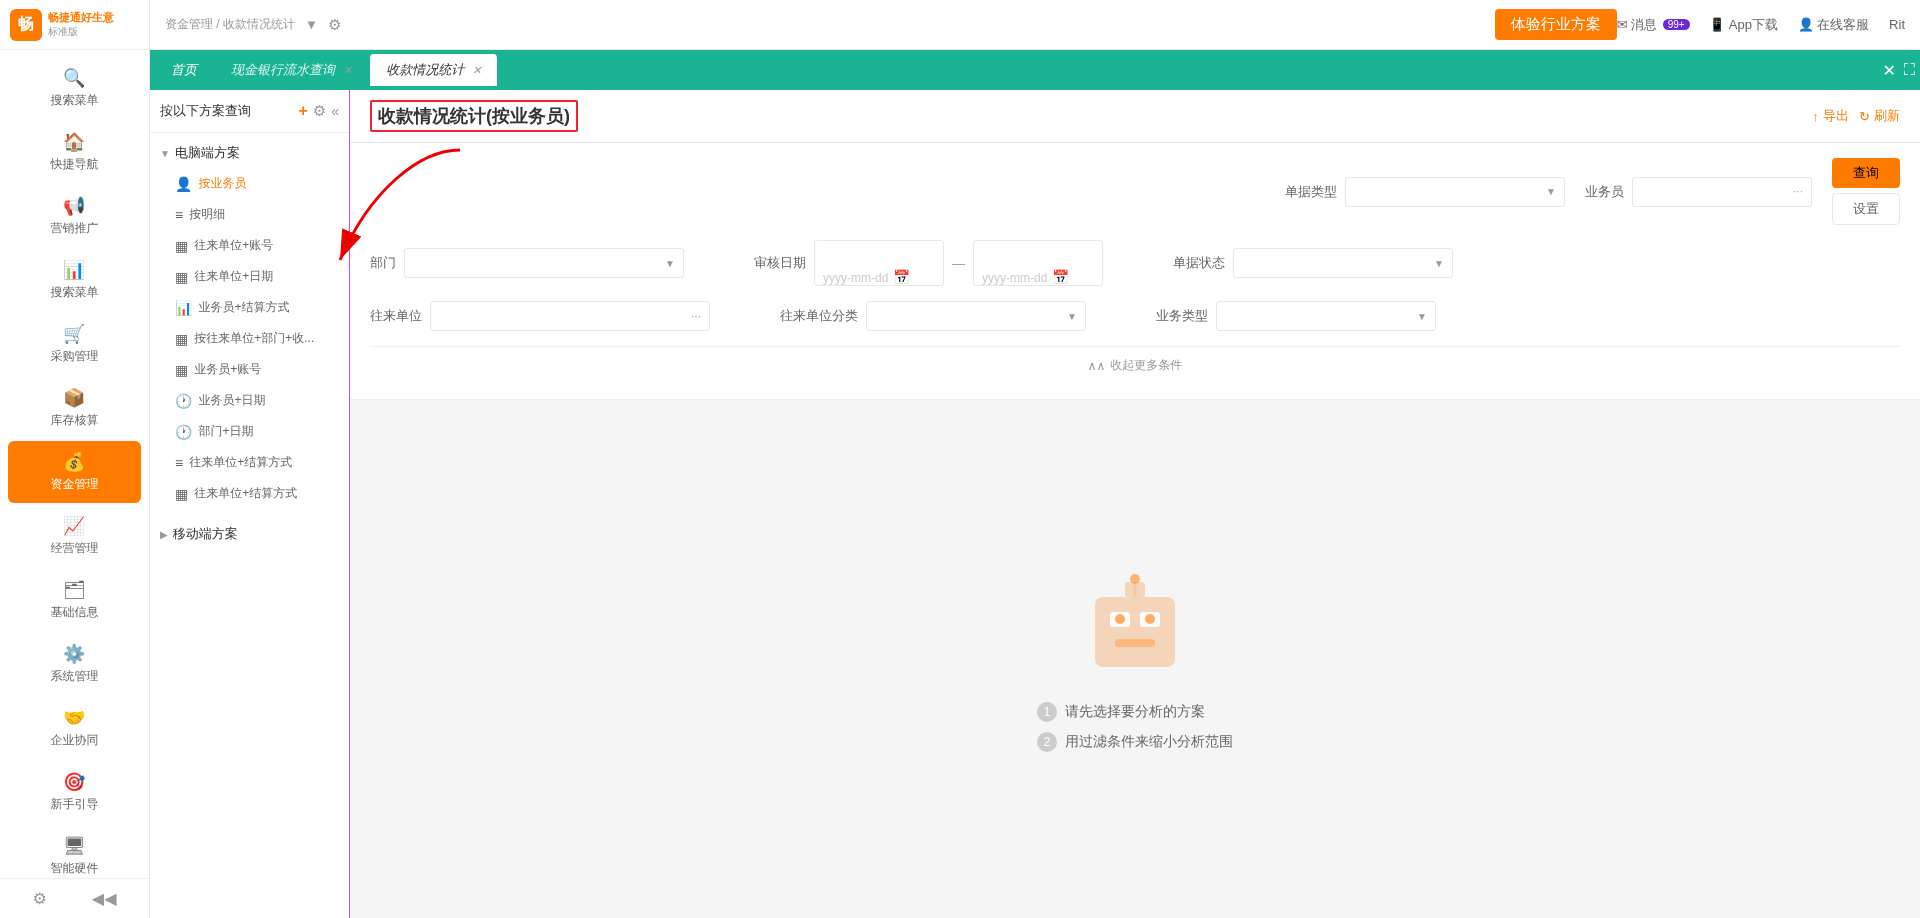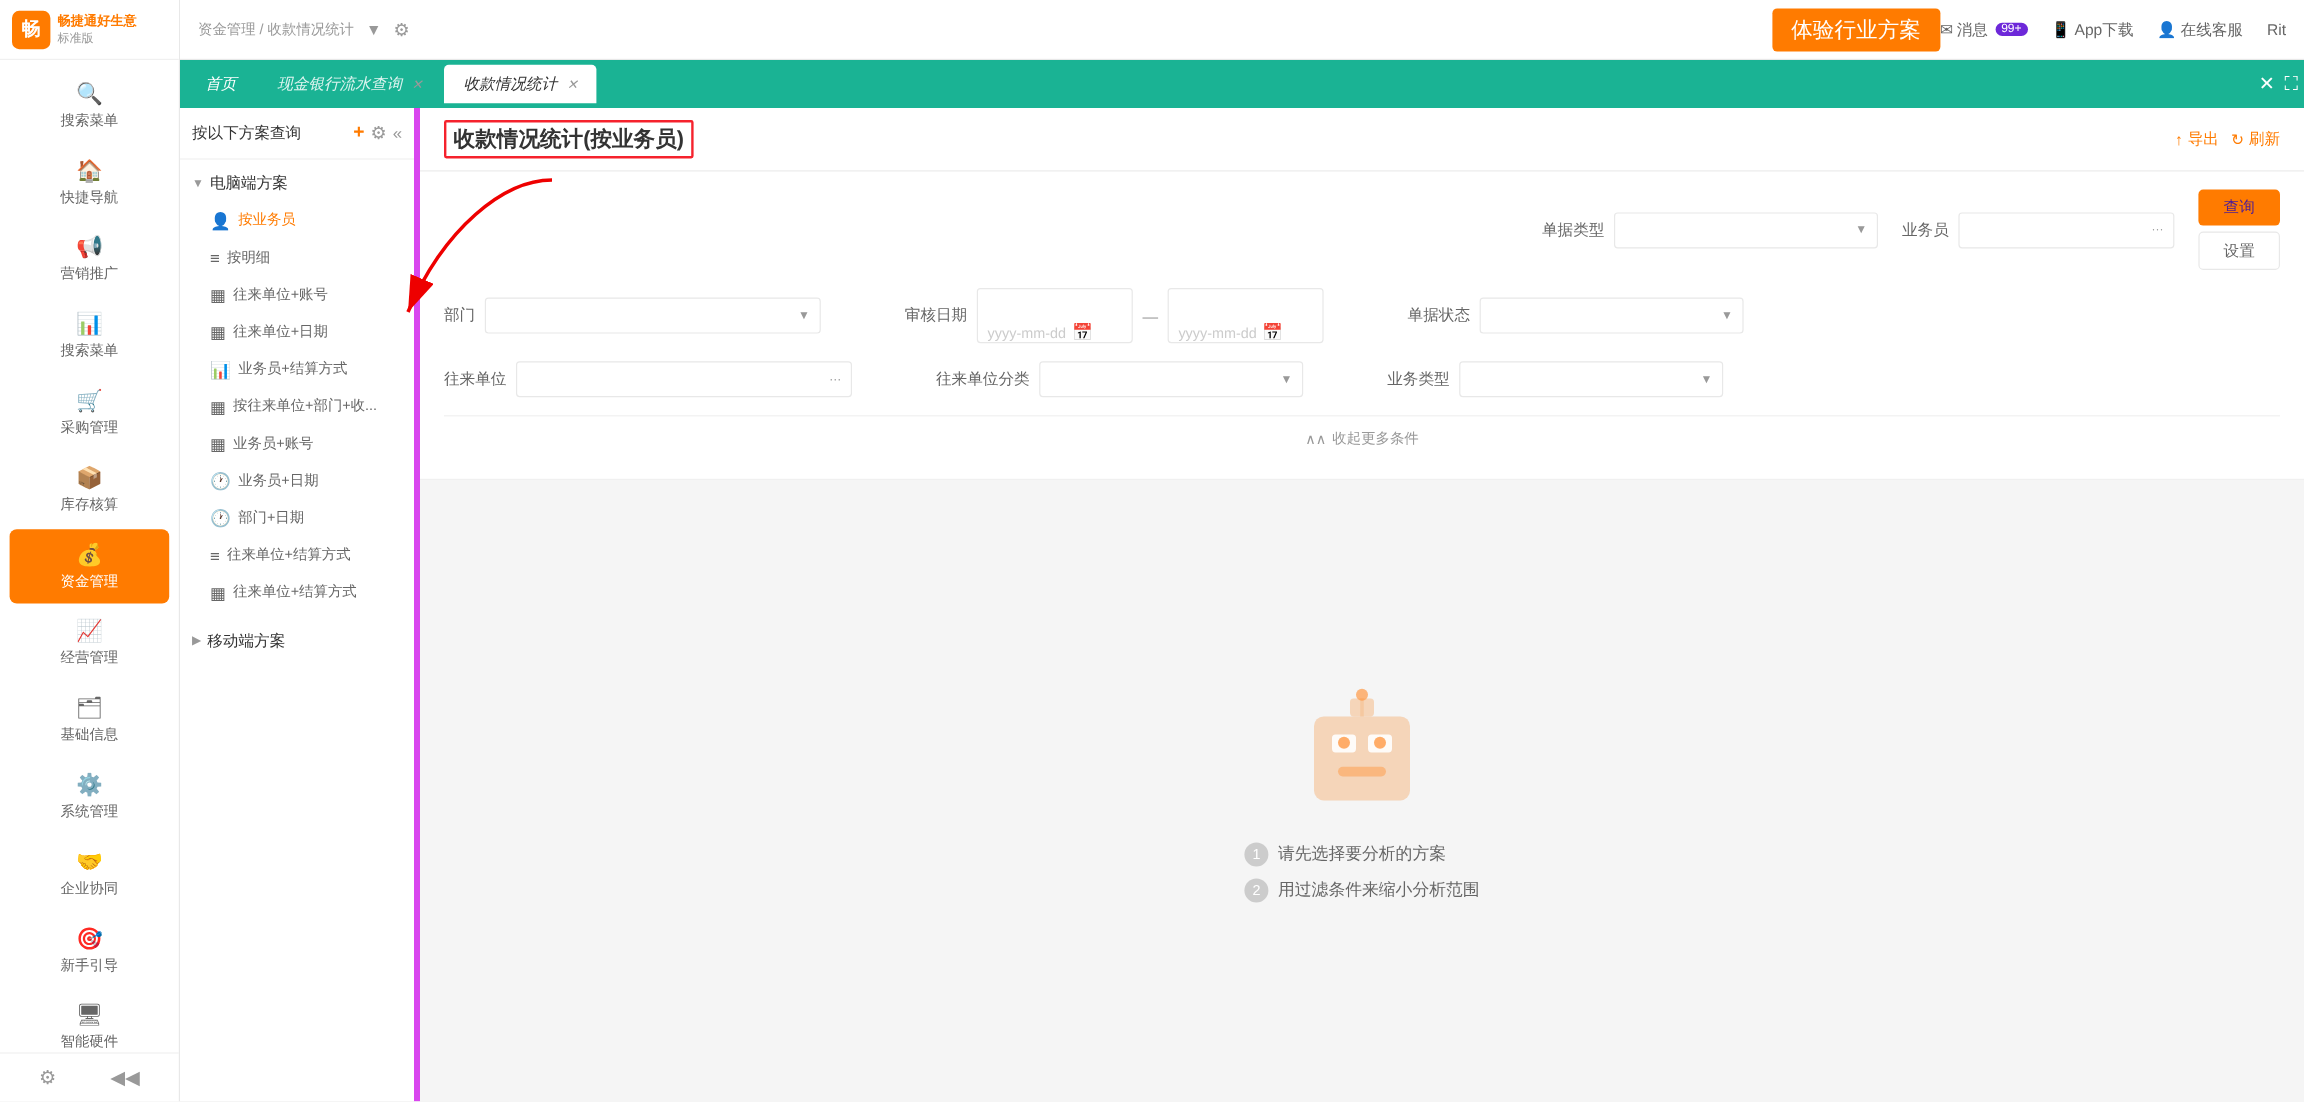--- a/index.html
+++ b/index.html
@@ -16,38 +16,38 @@
     .sidebar-bottom { padding: 10px; display: flex; justify-content: space-around; border-top: 1px solid #f0f0f0; }
     .sidebar-bottom-btn { color: #999; cursor: pointer; font-size: 16px; }
 
     
     .main { flex: 1; display: flex; flex-direction: column; overflow: hidden; }
 
     
     .topbar { height: 50px; background: #fff; display: flex; align-items: center; justify-content: flex-end; padding: 0 15px; border-bottom: 1px solid #e8e8e8; }
     .topbar-left { display: flex; align-items: center; gap: 10px; }
     .breadcrumb-text { color: #999; font-size: 12px; }
-    .topbar-btn { background: #ff7b00; color: #fff; border: none; padding: 6px 16px; border-radius: 4px; cursor: pointer; font-size: 18px; }
+    .topbar-btn { background: #ff7b00; color: #fff; border: none; padding: 6px 16px; border-radius: 4px; cursor: pointer; font-size: 15px; }
     .topbar-right { display: flex; align-items: center; gap: 20px; color: #666; font-size: 13px; }
     .msg-badge { background: #6d28d9; color: #fff; border-radius: 10px; font-size: 10px; padding: 0 5px; margin-left: 3px; }
 
     
     .tabbar { height: 40px; background: #1ab394; display: flex; align-items: center; padding: 0 5px; gap: 2px; position: relative; }
     .tab { height: 32px; padding: 0 16px; display: flex; align-items: center; gap: 8px; cursor: pointer; border-radius: 4px 4px 0 0; font-size: 13px; color: rgba(255,255,255,0.85); font-style: italic; }
     .tab.home { color: #fff; }
     .tab.active { background: #fff; color: #333; border-radius: 4px 4px 0 0; }
     .tab .close { font-size: 11px; color: #999; }
     .tab-right { margin-left: auto; display: flex; align-items: center; gap: 8px; color: #fff; }
     .tab-right-btn { background: none; border: none; color: #fff; cursor: pointer; font-size: 16px; }
 
     
     .page-area { flex: 1; display: flex; overflow: hidden; background: #f0f0f0; }
 
     
-    .scheme-panel { width: 200px; background: #fff; border-right: 5px solid #d946ef; flex-shrink: 0; overflow-y: auto; }
+    .scheme-panel { width: 200px; background: #fff; border-right: 1px solid #d946ef; flex-shrink: 0; overflow-y: auto; }
     .scheme-header { display: flex; align-items: center; padding: 12px 10px; border-bottom: 1px solid #f0f0f0; gap: 5px; }
     .scheme-group { padding: 5px 0; }
     .scheme-group-title { display: flex; align-items: center; padding: 6px 10px; color: #333; font-size: 13px; cursor: pointer; gap: 5px; }
     .scheme-item { display: flex; align-items: center; padding: 7px 10px 7px 25px; color: #666; font-size: 12px; cursor: pointer; gap: 6px; }
     .scheme-item.active { color: #ff7b00; }
 
     
     .content-area { flex: 1; display: flex; flex-direction: column; overflow: hidden; }
     .content-header { background: #fff; padding: 10px 20px; border-bottom: 1px solid #e8e8e8; display: flex; align-items: center; justify-content: space-between; }
     .page-title { font-size: 18px; color: #333; font-weight: bold; border: 2px solid #f5222d; padding: 2px 6px; border-radius: 2px; }
@@ -62,21 +62,21 @@
     .filter-label { color: #666; font-size: 13px; white-space: nowrap; }
     .filter-date-group { display: flex; align-items: center; gap: 5px; }
     .date-btn { padding: 4px 10px; border: 1px solid #e8e8e8; border-radius: 3px; background: #fff; cursor: pointer; font-size: 12px; color: #666; }
     .date-btn.active { background: #ff7b00; color: #fff; border-color: #ff7b00; }
     .date-range { color: #333; font-size: 12px; }
     .filter-select { min-width: 180px; height: 30px; border: 1px solid #e8e8e8; border-radius: 3px; padding: 0 8px; color: #333; font-size: 13px; display: flex; align-items: center; justify-content: space-between; cursor: pointer; }
     .filter-select .arrow { color: #999; font-size: 10px; }
     .filter-input-date { width: 130px; height: 46px; border: 1px solid #e8e8e8; border-radius: 3px; padding: 0 8px; color: #ccc; font-size: 12px; display: flex; align-items: flex-end; gap: 5px; }
     .dash { color: #999; }
 
-    .query-btn { background: #ff7b00; color: #4c1d95; border: none; padding: 6px 4px; border-radius: 4px; cursor: pointer; font-size: 13px; }
+    .query-btn { background: #ff7b00; color: #000000; border: none; padding: 6px 4px; border-radius: 4px; cursor: pointer; font-size: 13px; }
     .setting-btn { background: none; border: 1px solid #e8e8e8; padding: 6px 20px; border-radius: 4px; cursor: pointer; font-size: 13px; color: #666; }
 
     .collapse-bar { display: flex; justify-content: center; align-items: center; padding: 10px; background: #fff; border-top: 1px solid #f0f0f0; cursor: pointer; color: #999; font-size: 12px; gap: 5px; }
 
     
     .empty-state { flex: 1; display: flex; flex-direction: column; align-items: center; justify-content: center; background: #f5f5f5; gap: 15px; }
     .empty-tips { display: flex; flex-direction: column; gap: 10px; }
     .empty-tip { display: flex; align-items: center; gap: 8px; color: #666; font-size: 14px; }
     .tip-num { width: 20px; height: 20px; border-radius: 50%; background: #ccc; color: #fff; display: flex; align-items: center; justify-content: center; font-size: 12px; flex-shrink: 0; }
 

